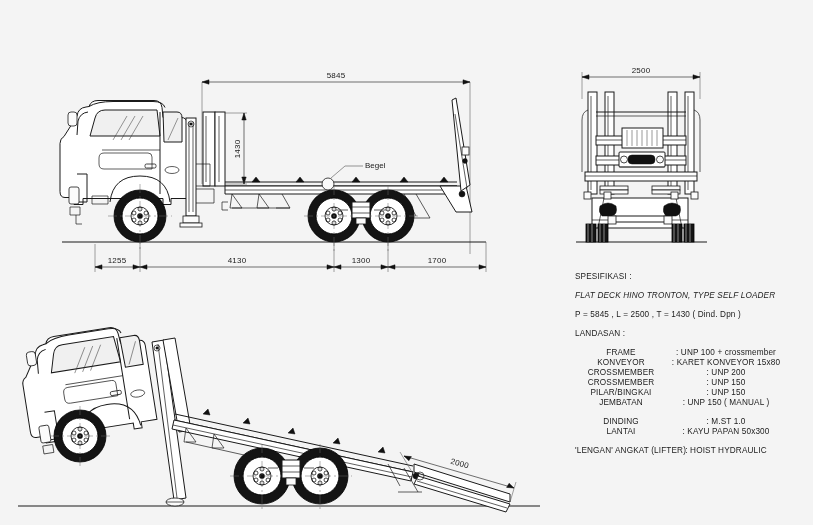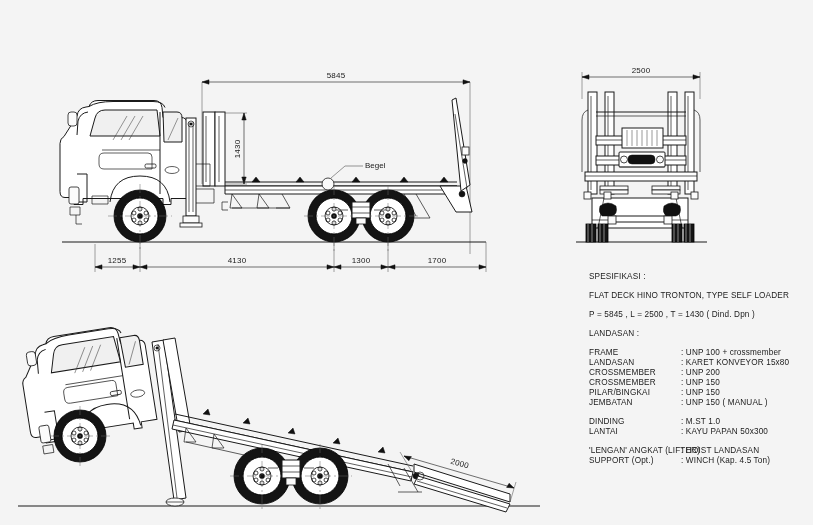--- a/index.html
+++ b/index.html
@@ -29,30 +29,30 @@
     font-family:"Liberation Sans", sans-serif;
     font-size:8px;fill:#1a1a1a;
     letter-spacing:0.2px;
   }
   .notetxt{
     font-family:"Liberation Sans", sans-serif;
     font-size:8px;fill:#1a1a1a;
   }
   
   #spec{
-    position:absolute;left:589px;top:248px;width:210px;
+    position:absolute;left:575px;top:248px;width:210px;
     font-family:"Liberation Sans", sans-serif;
     font-size:8.2px;color:#1b1b1b;
     letter-spacing:0.15px;
     line-height:1.22;
   }
   #spec .hd{margin:0 0 9px 0;white-space:nowrap;}
-  #spec .sub{margin:0 0 9px 0;white-space:nowrap;}
+  #spec .sub{margin:0 0 9px 0;white-space:nowrap;font-style:italic;}
   #spec .grp{margin:0 0 9px 0;}
-  #spec .row{display:flex;white-space:nowrap;}
+  #spec .row{display:flex;white-space:nowrap;text-align:center;}
   #spec .row .k{width:92px;flex:0 0 92px;}
   #spec .row .v{flex:1;}
   #spec .lift .k{width:92px;flex:0 0 92px;}
 </style>
 </head>
 <body>
 
 <div id="sheet">
 
 <svg width="813" height="525" viewBox="0 0 813 525">
@@ -510,21 +510,21 @@
   <div class="grp">
     <div>LANDASAN :</div>
   </div>
 
   <div class="grp">
     <div class="row">
       <span class="k">FRAME</span>
       <span class="v">: UNP 100 + crossmember</span>
     </div>
     <div class="row">
-      <span class="k">LANDASAN</span>
+      <span class="k">KONVEYOR</span>
       <span class="v">: KARET KONVEYOR 15x80</span>
     </div>
     <div class="row">
       <span class="k">CROSSMEMBER</span>
       <span class="v">: UNP 200</span>
     </div>
     <div class="row">
       <span class="k">CROSSMEMBER</span>
       <span class="v">: UNP 150</span>
     </div>
@@ -545,23 +545,19 @@
     </div>
     <div class="row">
       <span class="k">LANTAI</span>
       <span class="v">: KAYU PAPAN 50x300</span>
     </div>
   </div>
 
   <div class="grp lift">
     <div class="row">
       <span class="k">'LENGAN' ANGKAT (LIFTER)</span>
-      <span class="v">: HOIST LANDASAN</span>
-    </div>
-    <div class="row">
-      <span class="k">SUPPORT (Opt.)</span>
-      <span class="v">: WINCH (Kap. 4.5 Ton)</span>
+      <span class="v">: HOIST HYDRAULIC</span>
     </div>
   </div>
 
 </div>
 
 </div>
 
 </body></html>

